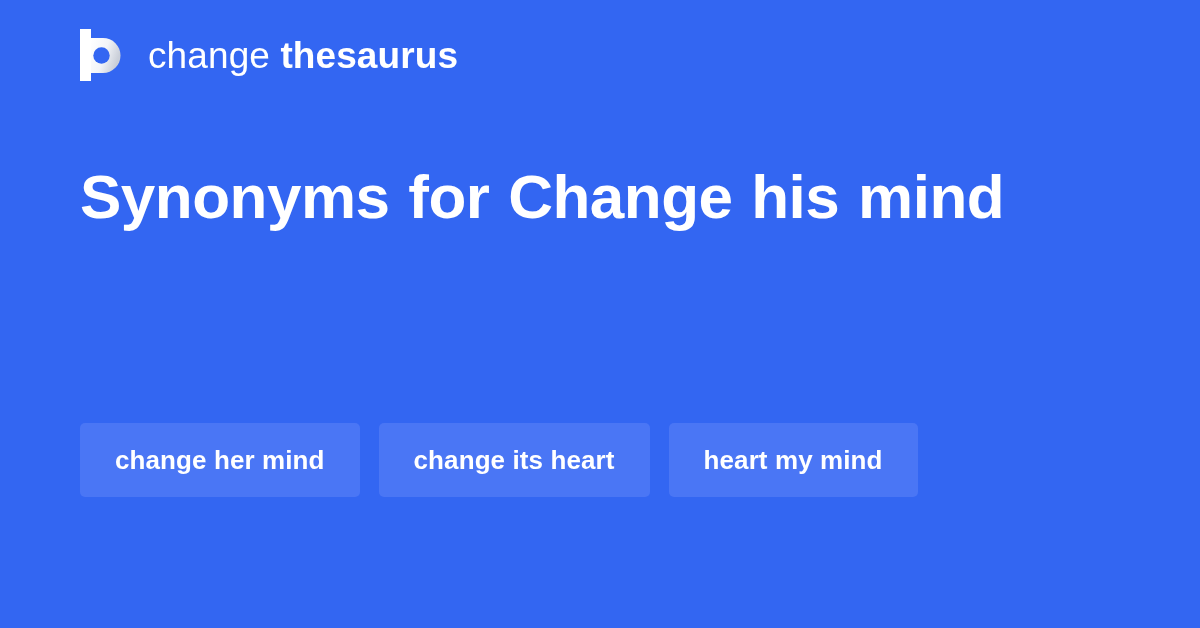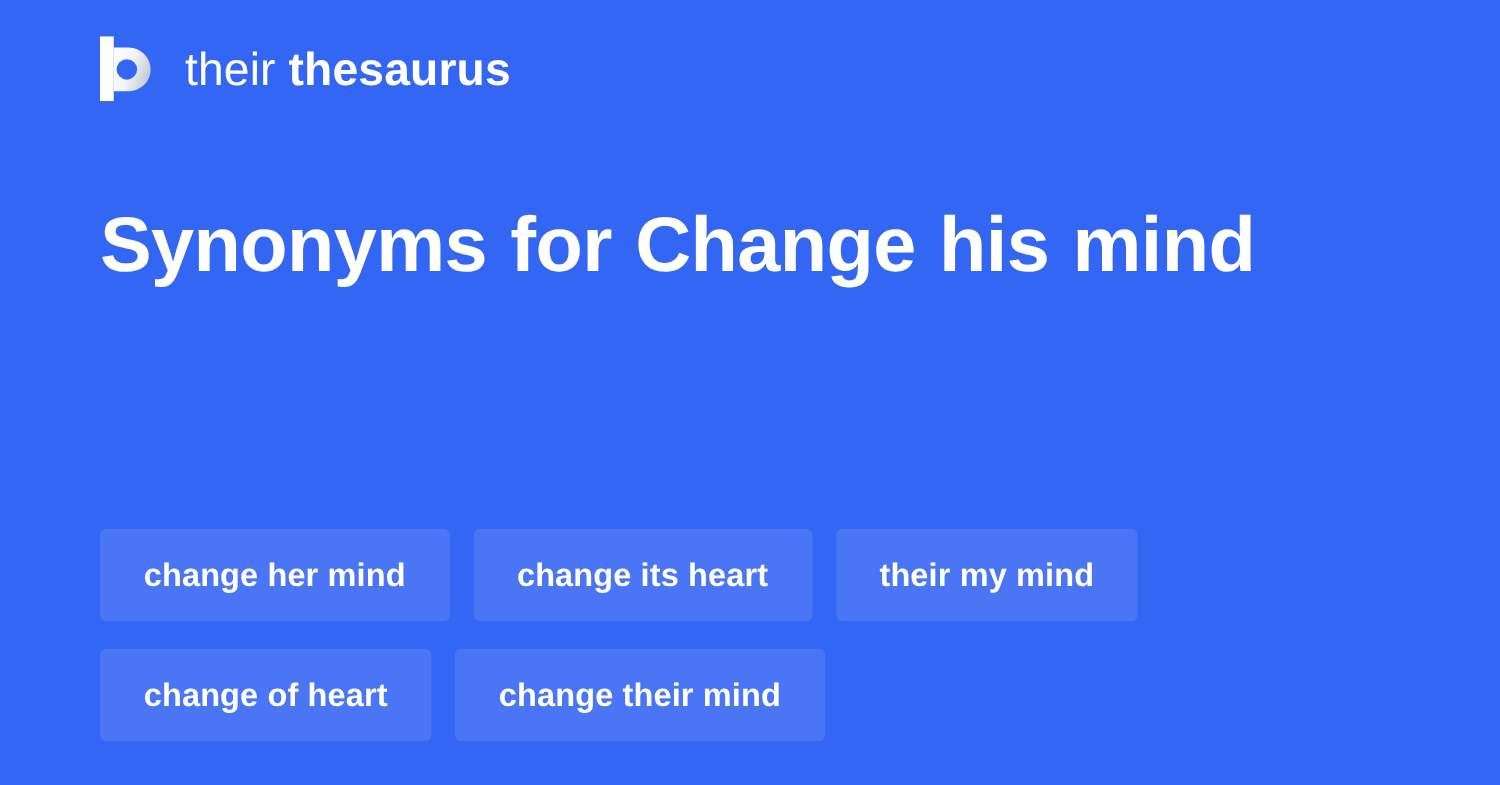--- a/index.html
+++ b/index.html
@@ -116,31 +116,27 @@
         </defs>
 
         <rect x="0" y="0" width="11" height="52" fill="#ffffff"></rect>
 
         <path d="M11 9 h12 a17.5 17.5 0 0 1 0 35 H11 Z" fill="url(#bGrad)"></path>
 
         <circle cx="21.5" cy="26.5" r="8.2" fill="#3366f2"></circle>
       </svg>
     </span>
     <span class="brand-name">
-      <span class="w1">their</span><span>&nbsp;</span><span class="w2">thesaurus</span>
+      <span class="w1">change</span><span>&nbsp;</span><span class="w2">thesaurus</span>
     </span>
   </div>
 
   <h1 class="headline">Synonyms for Change his mind</h1>
 
   <div class="pill-rows">
     <div class="pill-row">
       <span class="pill">change her mind</span>
       <span class="pill">change its heart</span>
-      <span class="pill">their my mind</span>
-    </div>
-    <div class="pill-row">
-      <span class="pill">change of heart</span>
-      <span class="pill">change their mind</span>
+      <span class="pill">heart my mind</span>
     </div>
   </div>
 
 </div>
 
 </body></html>

